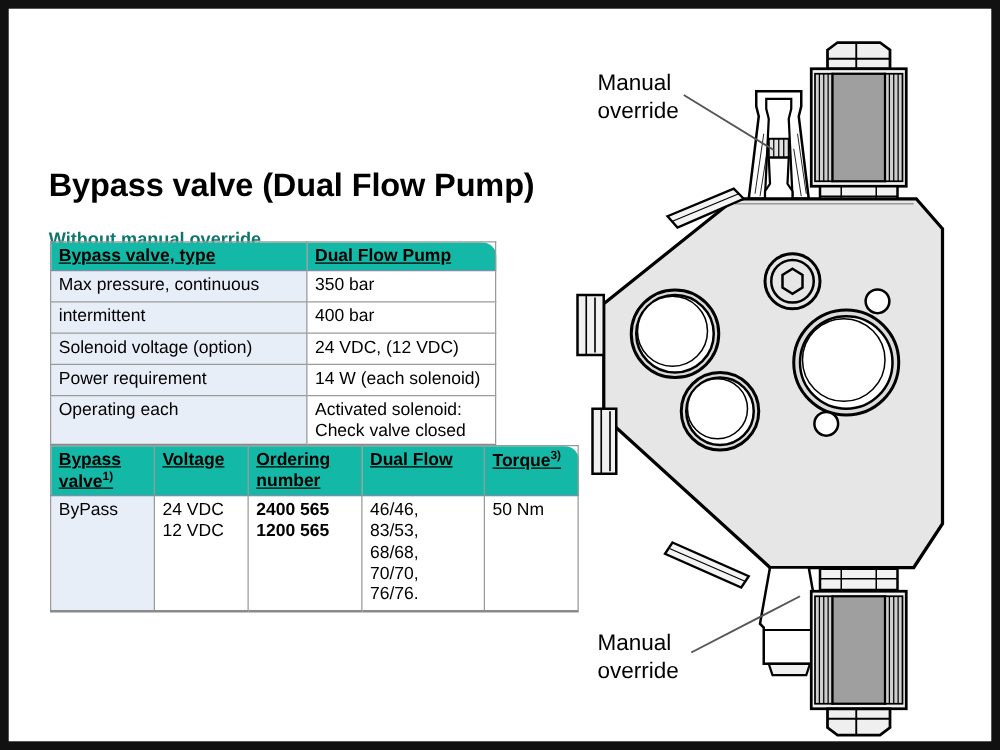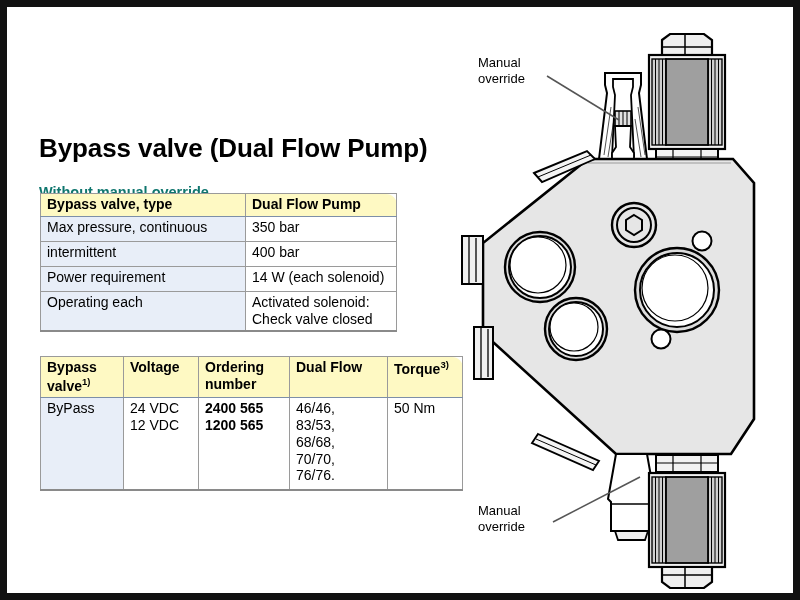--- a/index.html
+++ b/index.html
@@ -55,23 +55,24 @@
   }
   .spec-table td, .spec-table th {
     border: 1px solid #9a9a9a;
     padding: 2px 6px 3px 6px;
     text-align: left;
     vertical-align: top;
     font-weight: normal;
     line-height: 1.2;
   }
   .spec-table .hdr {
-    background: #fef9c3;
+    background: #14b8a6;
     font-weight: bold;
     border-bottom: 1px solid #7d8fa8;
+    text-decoration: underline;
   }
   .tint { background: #e8eef8; }
   .white { background: #ffffff; }
 
   
   #table1 {
     left: 33px;
     top: 186px;
     width: 357px;
   }
@@ -95,21 +96,21 @@
   #table2 .col-e { width: 62px; }
   #table2 td.body { height: 86px; }
   #table2 tr:last-child td { border-bottom: 2px solid #8a8a8a; }
   .bold { font-weight: bold; }
   sup { font-size: 9.5px; }
   .stack-line { display: block; }
 
   
   .callout {
     position: absolute;
-    font-size: 13px;
+    font-size: 18px;
     color: #000000;
     line-height: 1.24;
     white-space: nowrap;
   }
   #callout-top { left: 471px; top: 48px; }
   #callout-bottom { left: 471px; top: 496px; }
 
   #artwork {
     position: absolute;
     left: 0; top: 0;
@@ -277,20 +278,24 @@
           <th class="hdr c1">Bypass valve, type</th>
           <th class="hdr c2">Dual Flow Pump</th>
         </tr>
         <tr>
           <td class="tint c1">Max pressure, continuous</td>
           <td class="white">350 bar</td>
         </tr>
         <tr>
           <td class="tint c1">intermittent</td>
           <td class="white">400 bar</td>
+        </tr>
+        <tr>
+          <td class="tint c1">Solenoid voltage (option)</td>
+          <td class="white">24 VDC, (12 VDC)</td>
         </tr>
         <tr>
           <td class="tint c1">Power requirement</td>
           <td class="white">14 W (each solenoid)</td>
         </tr>
         <tr>
           <td class="tint c1">Operating each</td>
           <td class="white">
             <span class="stack-line">Activated solenoid:</span>
             <span class="stack-line">Check valve closed</span>

